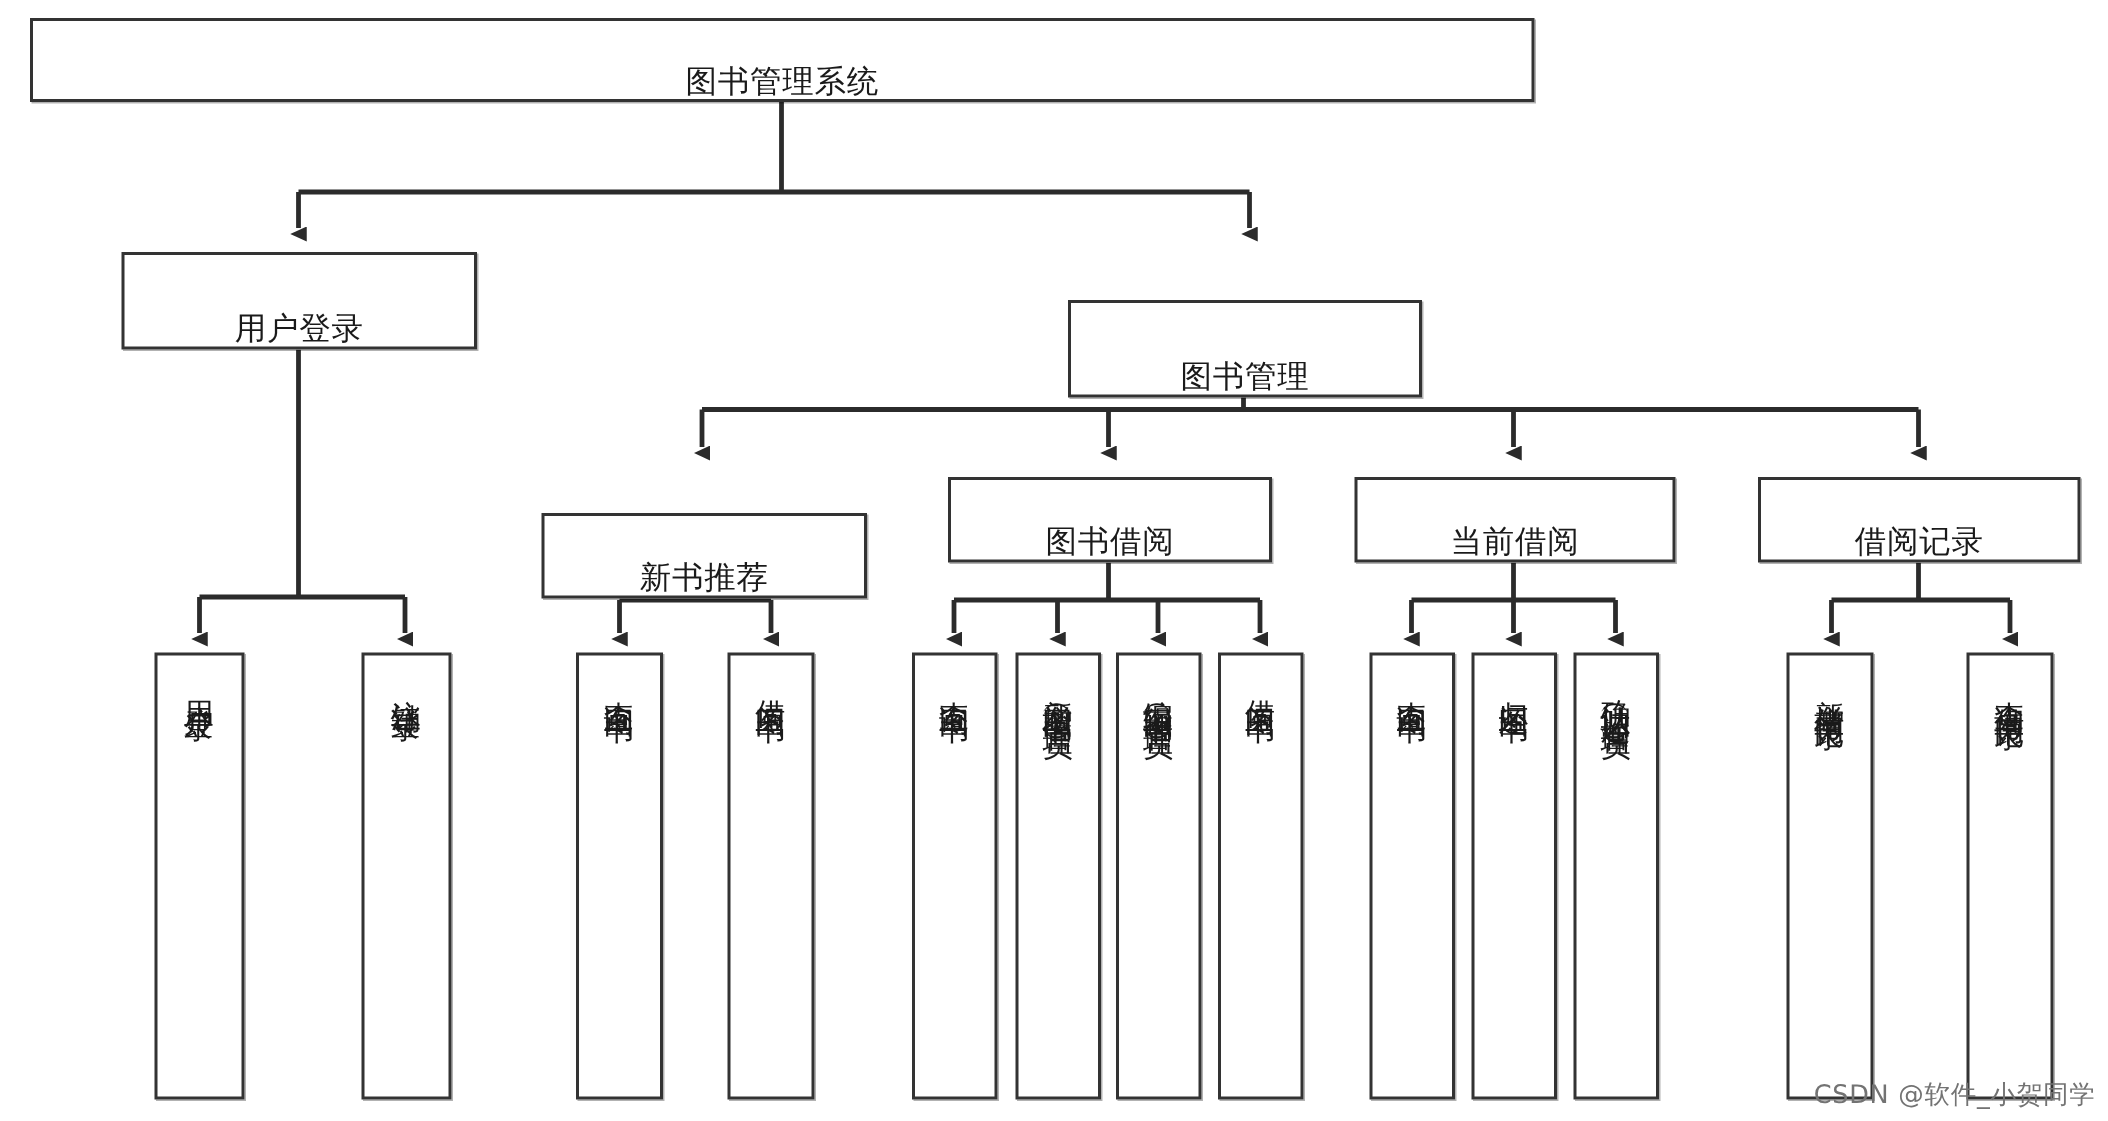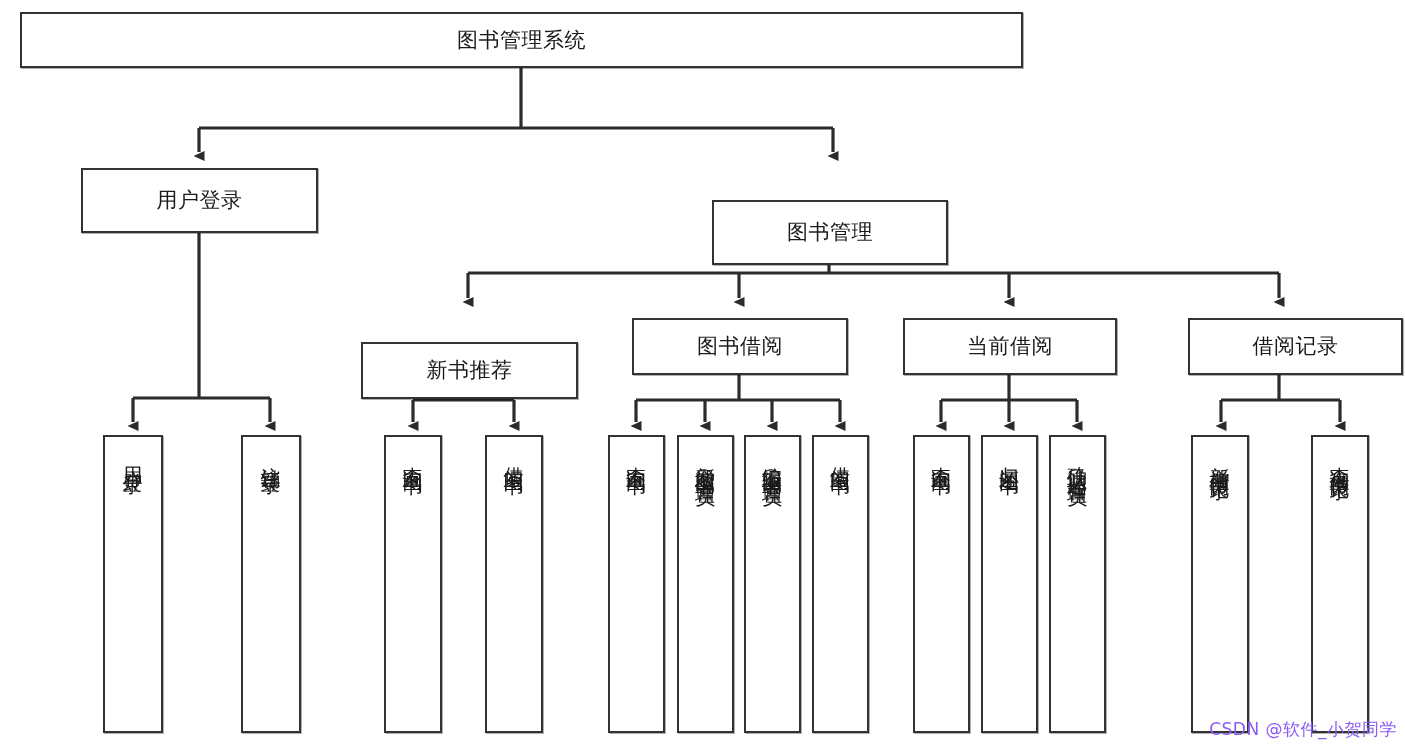--- a/index.html
+++ b/index.html
@@ -19,21 +19,21 @@
     position: absolute; left: 0; top: 0;
     width: 1405px; height: 747px;
     pointer-events: none;
   }
 
   .node {
     position: absolute;
     background: #ffffff;
     border: 2.5px solid #333333;
     display: flex;
-    align-items: center;
+    align-items: flex-end;
     justify-content: center;
     box-shadow: 1px 1px 0 rgba(0,0,0,0.30);
   }
   .node .label {
     font-size: 21px;
     line-height: 1.15;
     letter-spacing: 0.5px;
     white-space: nowrap;
     color: #1a1a1a;
   }
@@ -50,21 +50,21 @@
     letter-spacing: 3px;
     line-height: 1;
     white-space: nowrap;
   }
 
   .watermark {
     position: absolute;
     right: 8px;
     bottom: 6px;
     font-size: 17px;
-    color: #8b5cf6;
+    color: #737373;
     white-space: nowrap;
     letter-spacing: 0.5px;
   }
 </style>
 </head>
 <body>
 
 <div id="canvas">
 
   <svg class="links" viewBox="0 0 1405 747" xmlns="http://www.w3.org/2000/svg">
@@ -130,21 +130,21 @@
 
   <div class="node" style="left:361px; top:318px; width:217px; height:57px;margin-top:24px;">
     <span class="label">新书推荐</span>
   </div>
   <div class="node" style="left:903px; top:318px; width:214px; height:57px;">
     <span class="label">当前借阅</span>
   </div>
   <div class="node" style="left:632px; top:318px; width:216px; height:57px;">
     <span class="label">图书借阅</span>
   </div>
-  <div class="node" style="left:1172px; top:318px; width:215px; height:57px;margin-left:16px;">
+  <div class="node" style="left:1172px; top:318px; width:215px; height:57px;">
     <span class="label">借阅记录</span>
   </div>
 
   <div class="node vertical" style="left:103px; top:435px; width:60px; height:298px;">
     <span class="label">用户登录</span>
   </div>
   <div class="node vertical" style="left:241px; top:435px; width:60px; height:298px;">
     <span class="label">注销登录</span>
   </div>
 

